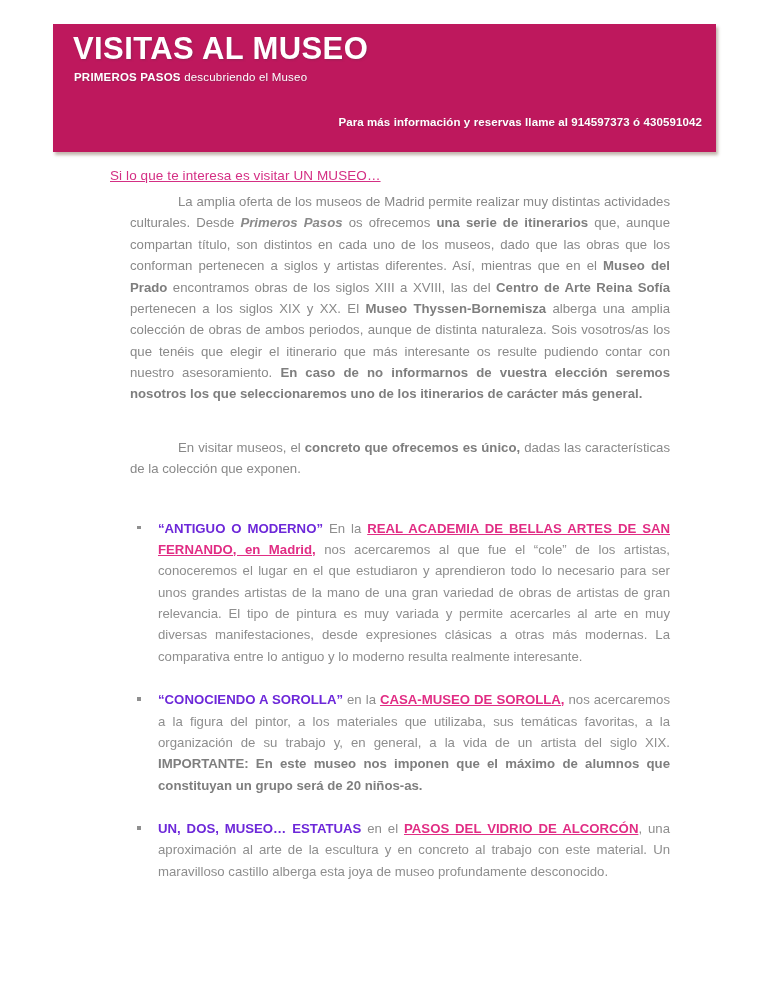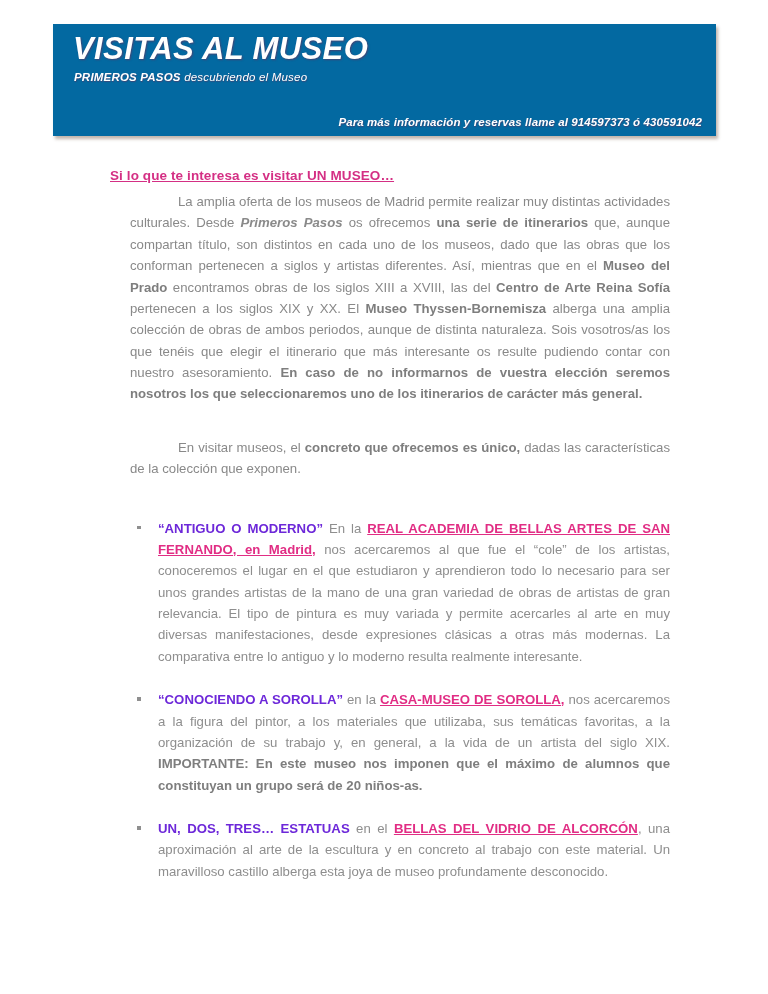--- a/index.html
+++ b/index.html
@@ -19,24 +19,23 @@
     height: 994px;
     background: #ffffff;
   }
 
   
   .banner {
     position: absolute;
     left: 53px;
     top: 24px;
     width: 663px;
-    height: 112px;
-    background: #0369a1;
+    height: 128px;
+    background: #be185d;
     box-shadow: 2px 3px 3px rgba(120, 90, 70, 0.45);
-    font-style: italic;
   }
   .banner-title {
     position: absolute;
     left: 20px;
     top: 8px;
     color: #ffffff;
     font-size: 31px;
     font-weight: bold;
     letter-spacing: 0.4px;
     line-height: 1.1;
@@ -69,21 +68,21 @@
 
   
   .content {
     position: absolute;
     left: 110px;
     top: 168px;
     width: 560px;
   }
   .section-heading {
     color: #d42f84;
-    font-weight: bold;
+    font-weight: normal;
     font-size: 13.5px;
     text-decoration: underline;
     margin: 0 0 8px 0;
     letter-spacing: 0.1px;
   }
   p.body-par {
     margin: 0;
     color: #898989;
     font-size: 13.2px;
     line-height: 1.62;
@@ -166,18 +165,18 @@
         <div class="bullet-text"><span class="pink-bold">“ANTIGUO O MODERNO”</span><span> En la </span><span class="pink-link">REAL ACADEMIA DE BELLAS ARTES DE SAN FERNANDO, en Madrid,</span><span> nos acercaremos al que fue el “cole” de los artistas, conoceremos el lugar en el que estudiaron y aprendieron todo lo necesario para ser unos grandes artistas de la mano de una gran variedad de obras de artistas de gran relevancia. El tipo de pintura es muy variada y permite acercarles al arte en muy diversas manifestaciones, desde expresiones clásicas a otras más modernas. La comparativa entre lo antiguo y lo moderno resulta realmente interesante.</span></div>
       </li>
 
       <li>
         <span class="bullet-marker"></span>
         <div class="bullet-text"><span class="pink-bold">“CONOCIENDO A SOROLLA”</span><span> en la </span><span class="pink-link">CASA-MUSEO DE SOROLLA,</span><span> nos acercaremos a la figura del pintor, a los materiales que utilizaba, sus temáticas favoritas, a la organización de su trabajo y, en general, a la  vida de un artista del siglo XIX. </span><b class="strong">IMPORTANTE: En este museo nos imponen que el máximo de alumnos que constituyan un grupo será de 20 niños-as.</b></div>
       </li>
 
       <li>
         <span class="bullet-marker"></span>
-        <div class="bullet-text"><span class="pink-bold">UN, DOS, TRES… ESTATUAS</span><span> en el </span><span class="pink-link">BELLAS DEL VIDRIO DE ALCORCÓN</span><span>, una aproximación al arte de la escultura y en concreto al trabajo con este material. Un maravilloso castillo alberga esta joya de museo profundamente desconocido.</span></div>
+        <div class="bullet-text"><span class="pink-bold">UN, DOS, MUSEO… ESTATUAS</span><span> en el </span><span class="pink-link">PASOS DEL VIDRIO DE ALCORCÓN</span><span>, una aproximación al arte de la escultura y en concreto al trabajo con este material. Un maravilloso castillo alberga esta joya de museo profundamente desconocido.</span></div>
       </li>
 
     </ul>
   </div>
 </div>
 
 </body></html>

